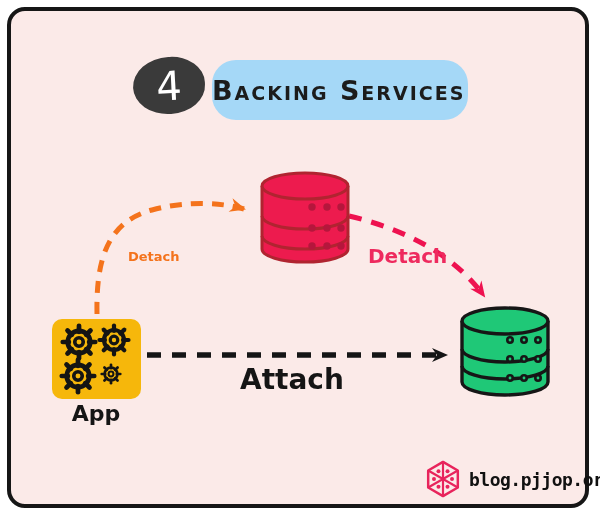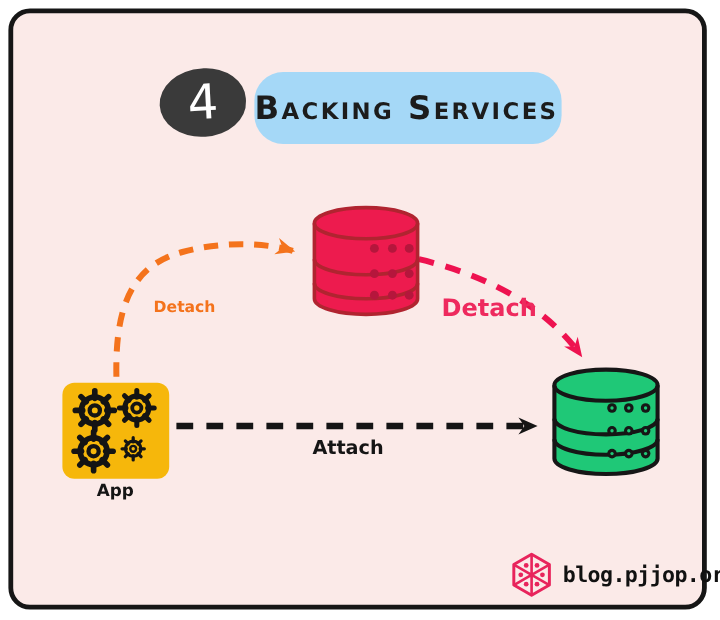--- a/index.html
+++ b/index.html
@@ -24,22 +24,22 @@
     z-index:3;
   }
   .pill .title{
     font-variant:small-caps;font-weight:bold;font-size:27px;
     letter-spacing:2px;color:#1c1c1c;
   }
   svg.diagram{position:absolute;left:0;top:0;z-index:2;}
   .lbl{position:absolute;z-index:4;font-weight:600;}
   .lbl-detach{left:128px;top:237px;color:#f4731c;font-size:13px;margin-top:12px;}
   .lbl-replace{left:368px;top:244px;color:#ee2a5e;font-size:20px;}
-  .lbl-attach{left:240px;top:363px;width:100px;text-align:center;color:#151515;font-size:16px;}
-  .lbl-app{left:56px;top:401px;width:80px;text-align:center;color:#151515;font-size:14px;}
+  .lbl-attach{left:240px;top:363px;width:100px;text-align:center;color:#151515;font-size:28px;}
+  .lbl-app{left:56px;top:401px;width:80px;text-align:center;color:#151515;font-size:22px;}
   .footer{
     position:absolute;left:424px;top:460px;display:flex;align-items:center;
     gap:7px;z-index:4;
   }
   .site{
     font-family:"DejaVu Sans Mono", monospace;font-weight:bold;
     font-size:18px;color:#111111;letter-spacing:-0.5px;
   }
 </style>
 </head>

